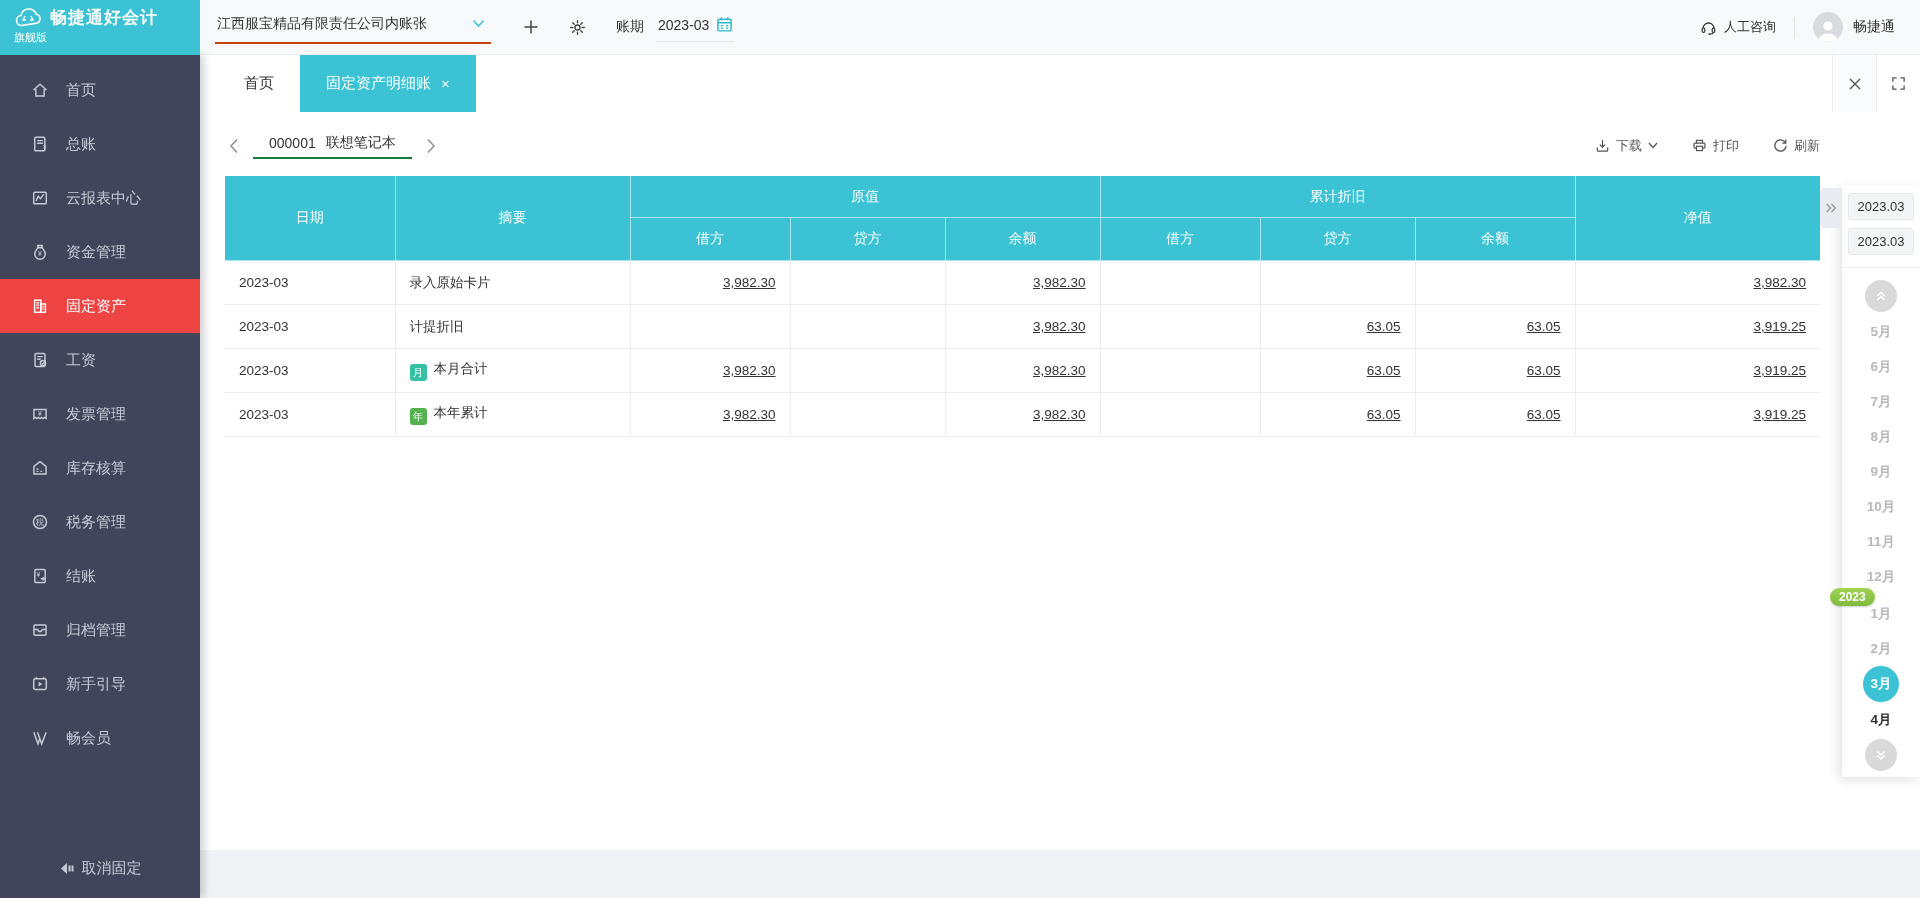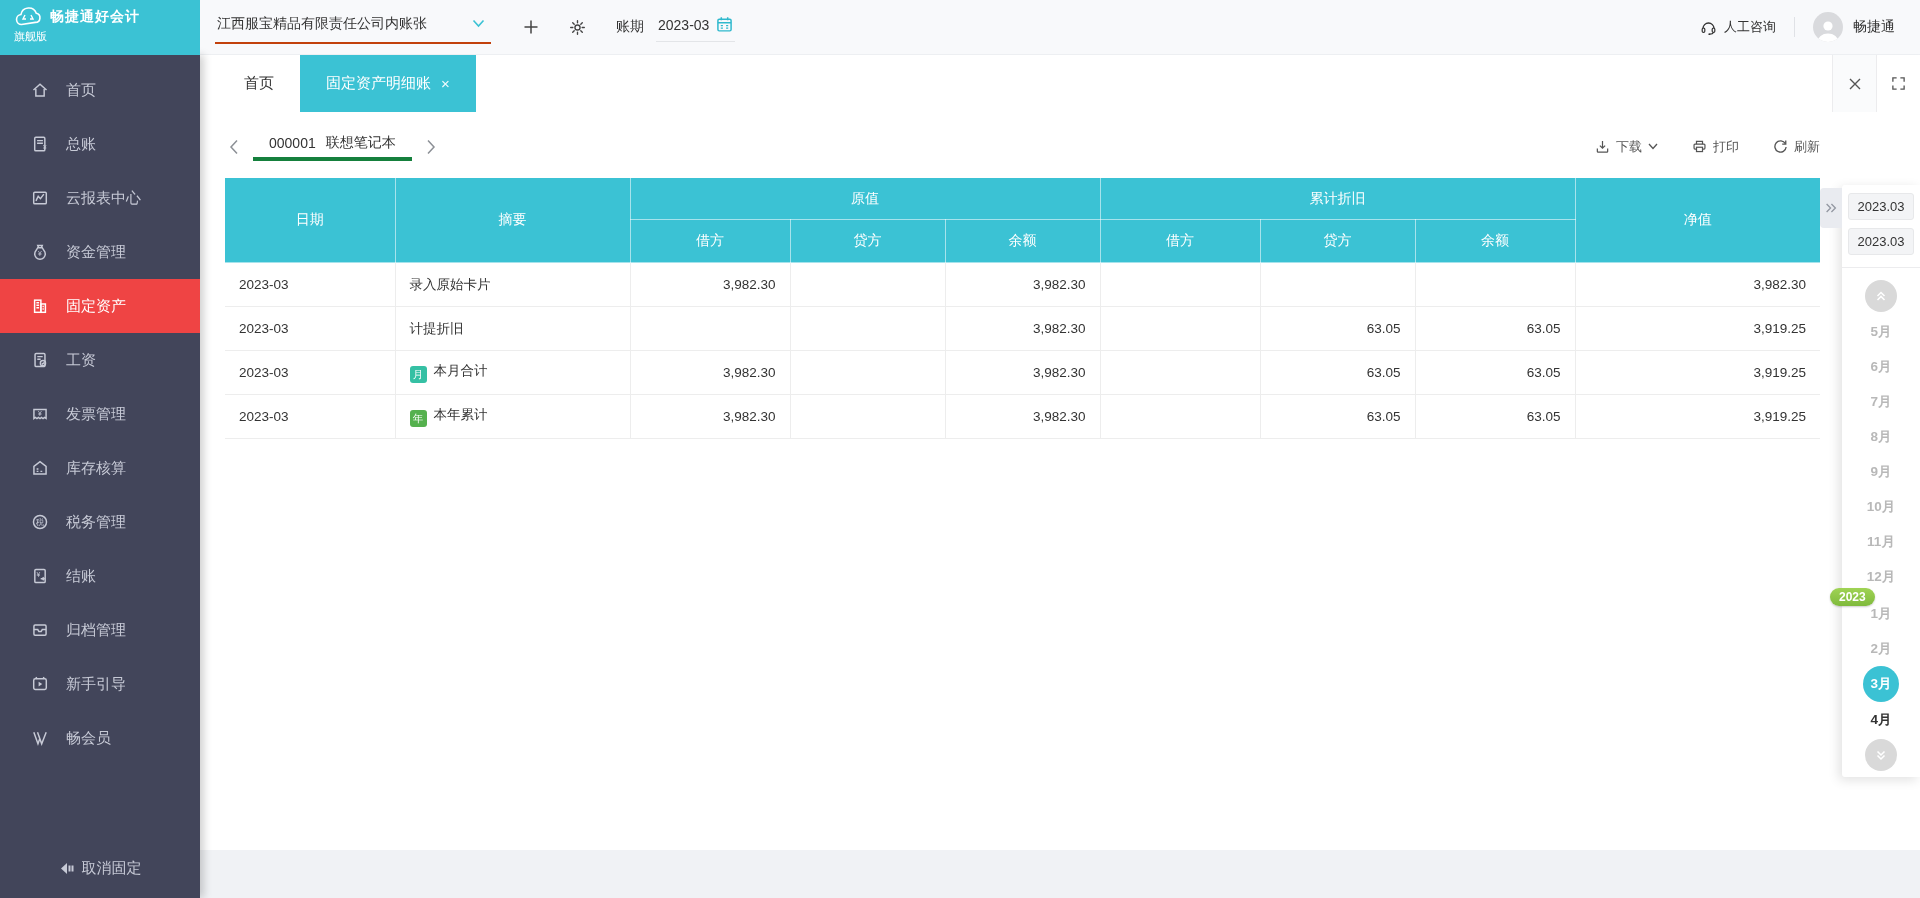--- a/index.html
+++ b/index.html
@@ -3,21 +3,21 @@
 <meta charset="utf-8">
 <style>
   * { margin:0; padding:0; box-sizing:border-box; }
   html,body { width:1920px; height:898px; overflow:hidden; }
   body { font-family:"Liberation Sans","DejaVu Sans",sans-serif; font-size:14px; color:#333; background:#f0f2f5; }
   .app { display:grid; grid-template-columns:200px 1fr; grid-template-rows:55px 1fr; width:1920px; height:898px; }
 
   
   .logo-block { grid-row:1; grid-column:1; background:#3bc2d4; color:#fff; padding:6px 10px 4px 14px; position:relative; z-index:30; }
   .logo-row { display:flex; align-items:center; gap:8px; }
-  .logo-title { font-size:14px; font-weight:bold; letter-spacing:1px; }
+  .logo-title { font-size:17px; font-weight:bold; letter-spacing:1px; }
   .logo-sub { font-size:11px; margin-top:1px;font-family:Liberation Serif, serif; }
 
   
   .topbar { grid-row:1; grid-column:2; background:#f8f9fb; display:flex; align-items:center; padding:0 25px 0 15px; border-bottom:1px solid #eef0f3; }
   .company-group { display:flex; align-items:center; gap:45px; border-bottom:2px solid #c2410c; padding:4px 6px 9px 2px; }
   .company-name { font-size:14px; color:#333; }
   .icon-btn { display:flex; align-items:center; justify-content:center; cursor:pointer; }
   .tb-plus { margin-left:32px; }
   .tb-gear { margin-left:30px; }
   .period-label { margin-left:30px; font-size:14px; }
@@ -44,35 +44,35 @@
   .tab-x { font-size:15px; line-height:1; opacity:0.95; cursor:pointer; }
   .tab-right { margin-left:auto; display:flex; }
   .tr-btn { width:44px; display:flex; align-items:center; justify-content:center; border-left:1px solid #ececee; cursor:pointer; color:#555; }
   .tr-btn.first { background:#fafbfc; }
 
   .content { flex:1; background:#fff; margin-bottom:48px; position:relative; }
 
   
   .toolbar { display:flex; align-items:center; padding:20px 100px 16px 25px; }
   .asset-nav { display:flex; align-items:center; gap:14px; margin-left:4px; }
-  .asset-sel { display:flex; align-items:center; gap:10px; font-size:14px; color:#333; border-bottom:4px solid #15803d; padding:2px 16px 5px 16px; cursor:pointer; }
+  .asset-sel { display:flex; align-items:center; gap:10px; font-size:14px; color:#333; border-bottom:2px solid #15803d; padding:2px 16px 5px 16px; cursor:pointer; }
   .nav-chevron { color:#8c9096; cursor:pointer; display:flex; }
   .toolbar-actions { margin-left:auto; display:flex; align-items:center; gap:34px; }
   .tool-btn { display:flex; align-items:center; gap:6px; font-size:13px; color:#555; cursor:pointer; }
 
   
   table.ledger { border-collapse:collapse; table-layout:fixed; width:1595px; margin-left:25px; }
   .ledger thead th { background:#3bc2d4; color:#fff; font-weight:normal; font-size:14px; text-align:center; border:1px solid rgba(255,255,255,0.55); }
   .ledger thead tr.gr th { height:42px; }
   .ledger thead tr.sub th { height:43px; }
   .ledger thead th.noL { border-left:none; } .ledger thead th.noR { border-right:none; }
   .ledger tbody td { height:44px; font-size:13.5px; color:#333; border-bottom:1px solid #ededed; border-right:1px solid #ededed; background:#fff; overflow:hidden; white-space:nowrap; }
   .ledger tbody td:last-child { border-right:none; }
   .ledger td.txt { text-align:left; padding-left:14px; }
-  .ledger td.num { text-align:right; padding-right:14px; }
+  .ledger td.num { text-align:right; padding-right:14px;text-decoration:underline; }
   .row-badge { display:inline-flex; width:17px; height:17px; border-radius:3px; color:#fff; font-size:10.5px; align-items:center; justify-content:center; margin-right:7px; vertical-align:-3px; }
   .b-month { background:#35c0a4; }
   .b-year  { background:#55b14e; }
 
   
   .panel-expander { position:absolute; top:76px; right:78px; width:22px; height:40px; background:#e9ebf0; border-radius:4px 0 0 4px; display:flex; align-items:center; justify-content:center; color:#9297a1; cursor:pointer; z-index:6; }
   .period-panel { position:absolute; top:73px; right:0; width:78px; height:592px; background:#fff; box-shadow:-3px 3px 12px rgba(0,0,0,0.12); border-radius:3px 0 0 3px; z-index:5; display:flex; flex-direction:column; align-items:center; }
   .period-chip { width:66px; height:27px; background:#f3f4f6; border:1px solid #e7e8ea; border-radius:3px; display:flex; align-items:center; justify-content:center; font-size:13px; color:#333; margin-top:8px; }
   .chip-divider { width:78px; height:1px; background:#ececee; margin-top:12px; }
   .month-scroll { display:flex; flex-direction:column; align-items:center; padding-top:10px; position:relative; width:100%; }

